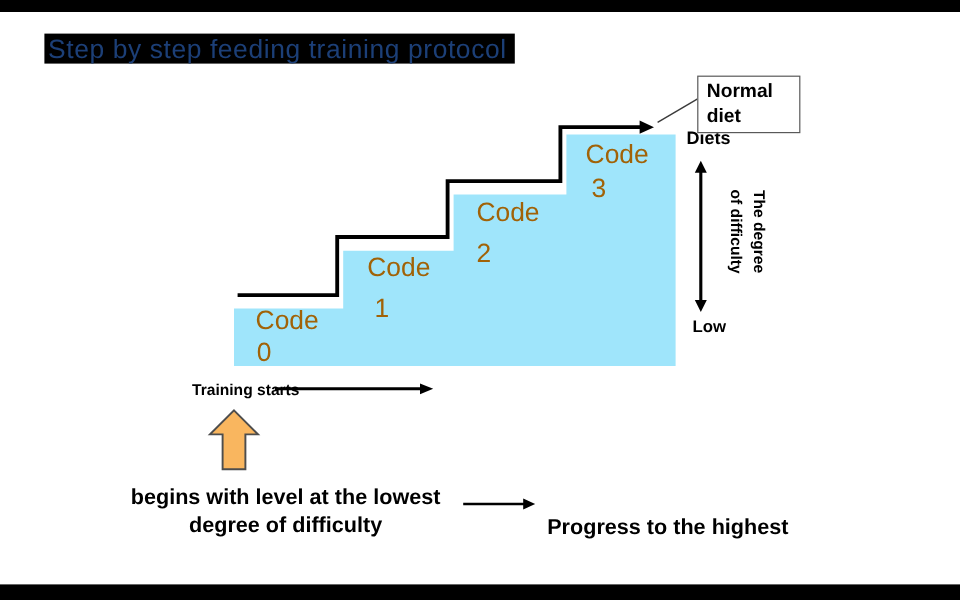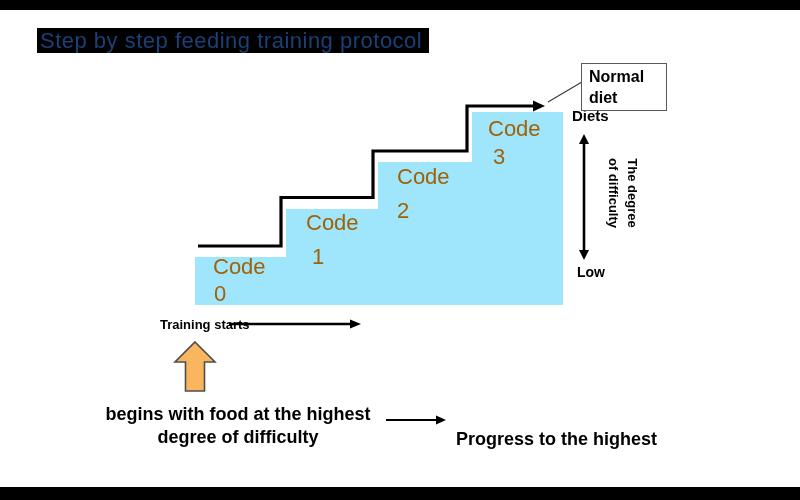--- a/index.html
+++ b/index.html
@@ -86,17 +86,17 @@
   <div id="high-label" class="abs">Diets</div>
   <div id="low-label" class="abs">Low</div>
   <div id="axis-label" class="abs pre">The degree
 of difficulty</div>
 
   <div id="normal-diet" class="abs pre">Normal
 diet</div>
 
   <div id="training-label" class="abs">Training starts</div>
 
-  <div id="begins-text" class="abs pre">begins with food at the highest
+  <div id="begins-text" class="abs pre">begins with level at the lowest
 degree of difficulty</div>
   <div id="progress-text" class="abs">Progress to the highest</div>
 
 </div>
 
 </body></html>

